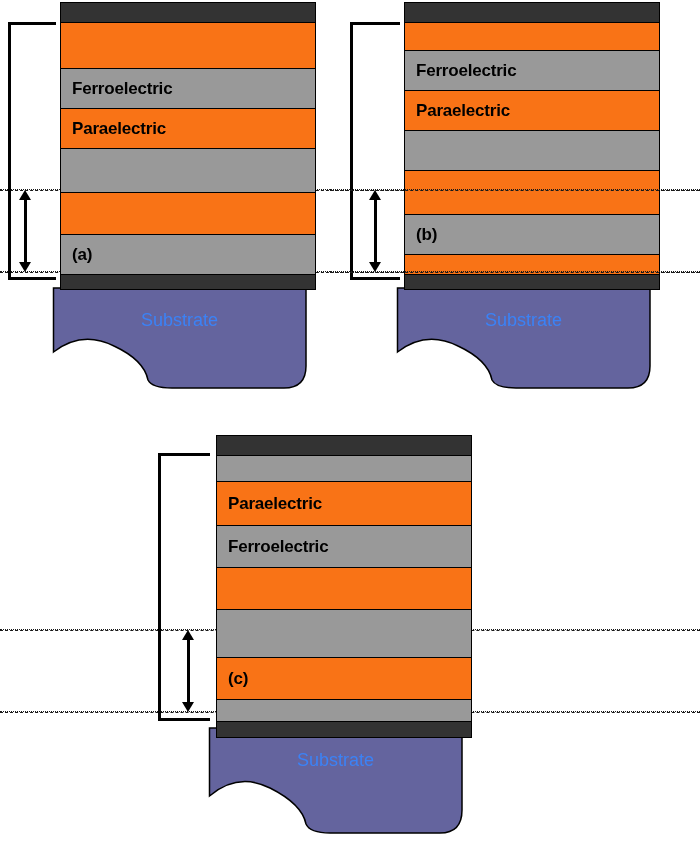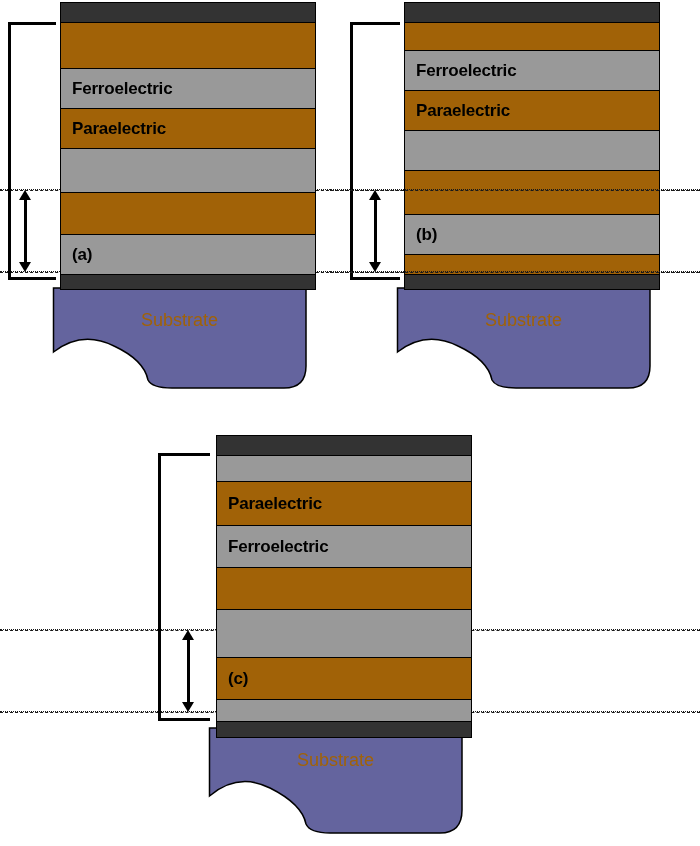--- a/index.html
+++ b/index.html
@@ -44,42 +44,42 @@
     font-size: 17px;
     color: #000;
     padding-left: 11px;
     letter-spacing: -0.2px;
     white-space: nowrap;
   }
   .layer.electrode {
     background: #333333;
   }
   .layer.para {
-    background: #a16207;
+    background: #f97316;
   }
   .layer.ferro {
     background: #999999;
   }
 
   
   .substrate {
     position: absolute;
     box-sizing: border-box;
   }
   .substrate svg {
     display: block;
     overflow: visible;
   }
   .substrate-label {
     position: absolute;
     left: 0;
     right: 0;
     text-align: center;
     font-size: 18px;
-    color: #a16207;
+    color: #3b82f6;
     font-family: "Liberation Sans", sans-serif;
   }
 
   
   .wire {
     position: absolute;
     box-sizing: border-box;
     border-top: 3.5px solid #000;
     border-left: 3.5px solid #000;
     border-bottom: 3.5px solid #000;

